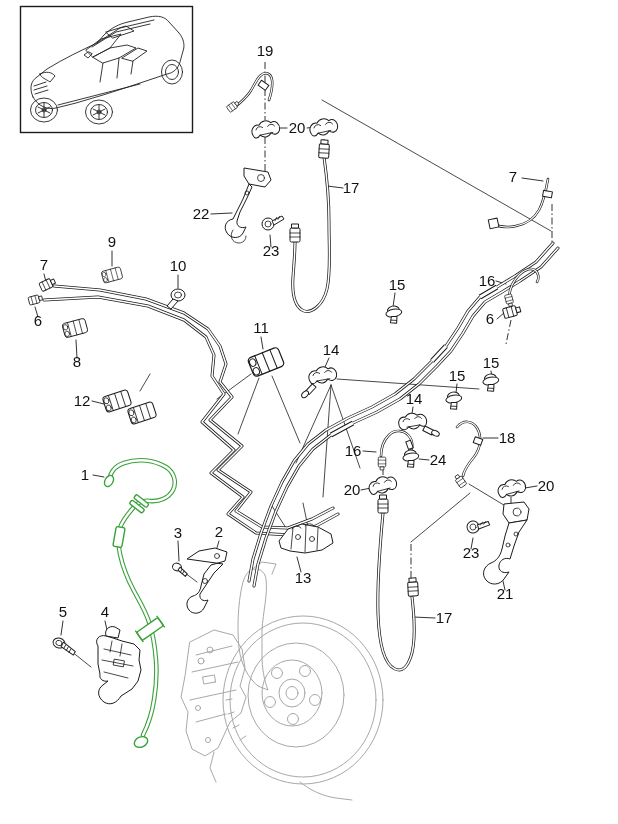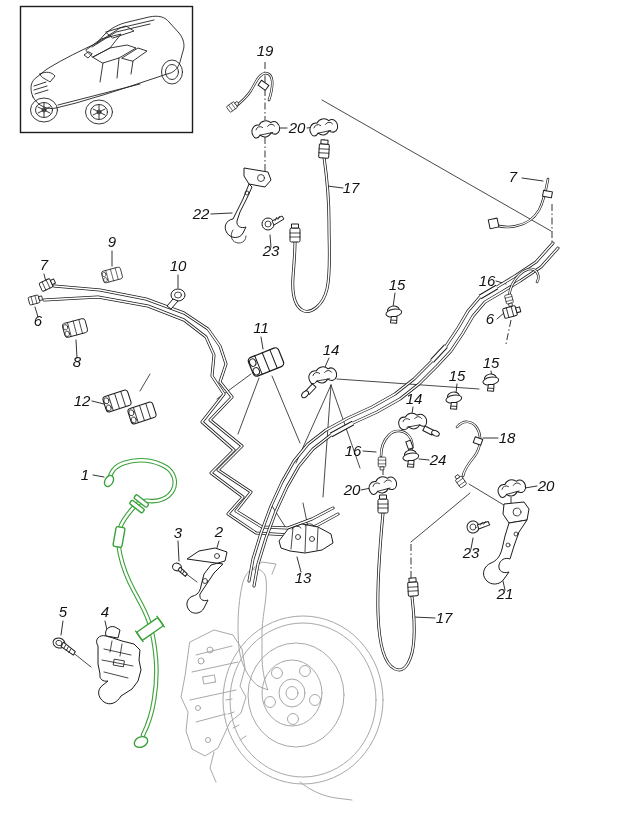--- a/index.html
+++ b/index.html
@@ -1,17 +1,17 @@
 <!DOCTYPE html>
 <html><head>
 <meta charset="utf-8">
 <style>
   html,body{margin:0;padding:0;background:#fff;}
   .stage{position:relative;width:618px;height:812px;background:#fff;overflow:hidden;
-         font-family:"Liberation Sans",sans-serif;font-style:italic;}
+         font-family:"Liberation Sans",sans-serif;}
   svg{display:block;}
   .car{fill:none;stroke:#222;stroke-width:.9;stroke-linejoin:round;stroke-linecap:round;}
   .ghost{fill:none;stroke:#a8a8a8;stroke-width:1;stroke-linejoin:round;stroke-linecap:round;}
   .ln{fill:none;stroke:#1c1c1c;stroke-width:.9;stroke-linecap:round;}
   .thin{stroke-width:.8;}
   .dash{fill:none;stroke:#1c1c1c;stroke-width:.9;stroke-dasharray:7 2.5 1.5 2.5;}
   .tube-o{fill:none;stroke:#1c1c1c;stroke-width:3;stroke-linecap:round;stroke-linejoin:round;}
   .tube-i{fill:none;stroke:#fff;stroke-width:1.5;stroke-linecap:round;stroke-linejoin:round;}
   .tube2-o{fill:none;stroke:#1c1c1c;stroke-width:2.5;stroke-linecap:round;stroke-linejoin:round;}
   .tube2-i{fill:none;stroke:#fff;stroke-width:1.2;stroke-linecap:round;stroke-linejoin:round;}

